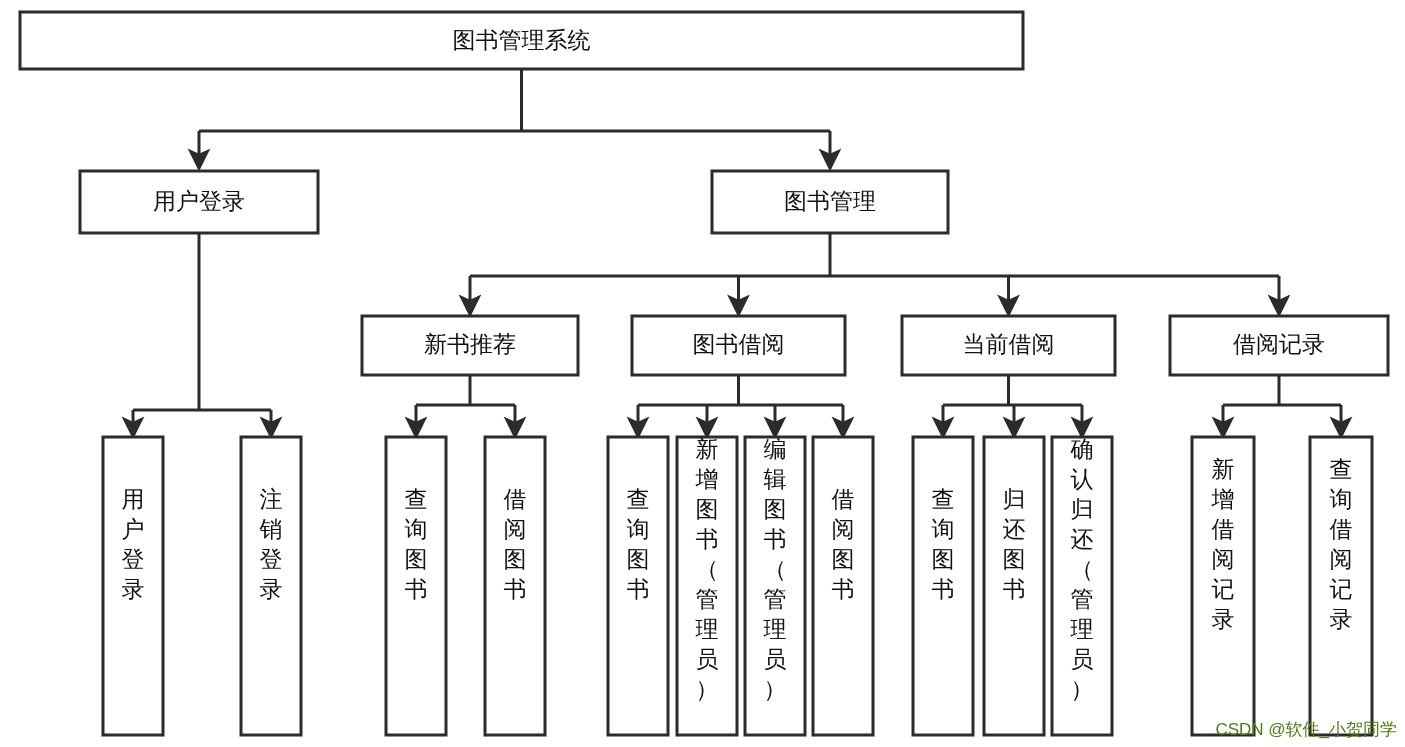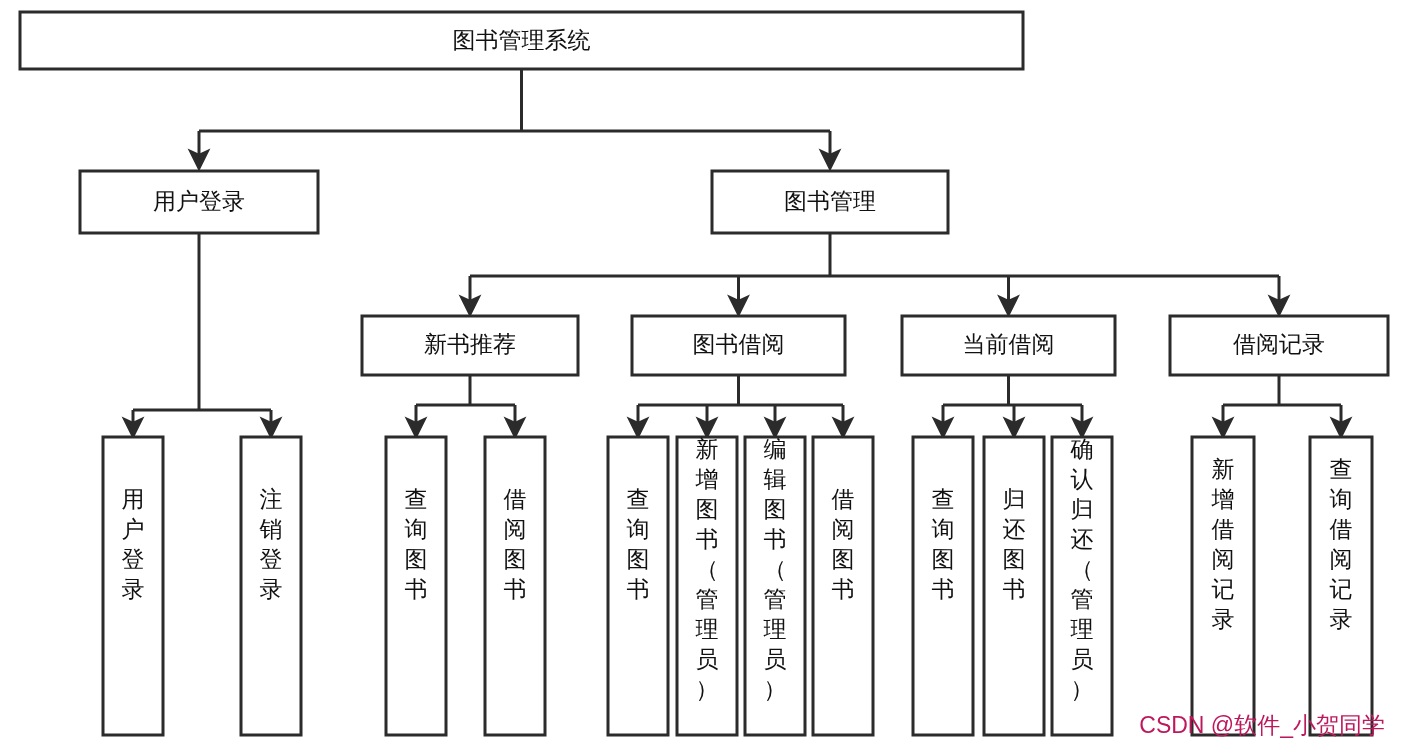--- a/index.html
+++ b/index.html
@@ -44,25 +44,25 @@
     fill: #111111;
     text-anchor: middle;
   }
   .edge-line {
     stroke: #2b2b2b;
     stroke-width: 3;
     fill: none;
   }
   .watermark-text {
     position: absolute;
-    right: 20px;
+    right: 8px;
     bottom: 6px;
     font-family: "Liberation Sans", "DejaVu Sans", sans-serif;
-    font-size: 23px;
-    color: #be185d;
+    font-size: 17px;
+    color: #4d7c0f;
     white-space: nowrap;
     pointer-events: none;
   }
 </style>
 </head>
 <body>
 
 <div id="diagram-root">
   <svg id="tree-svg" viewBox="0 0 1405 747">
     <defs>

